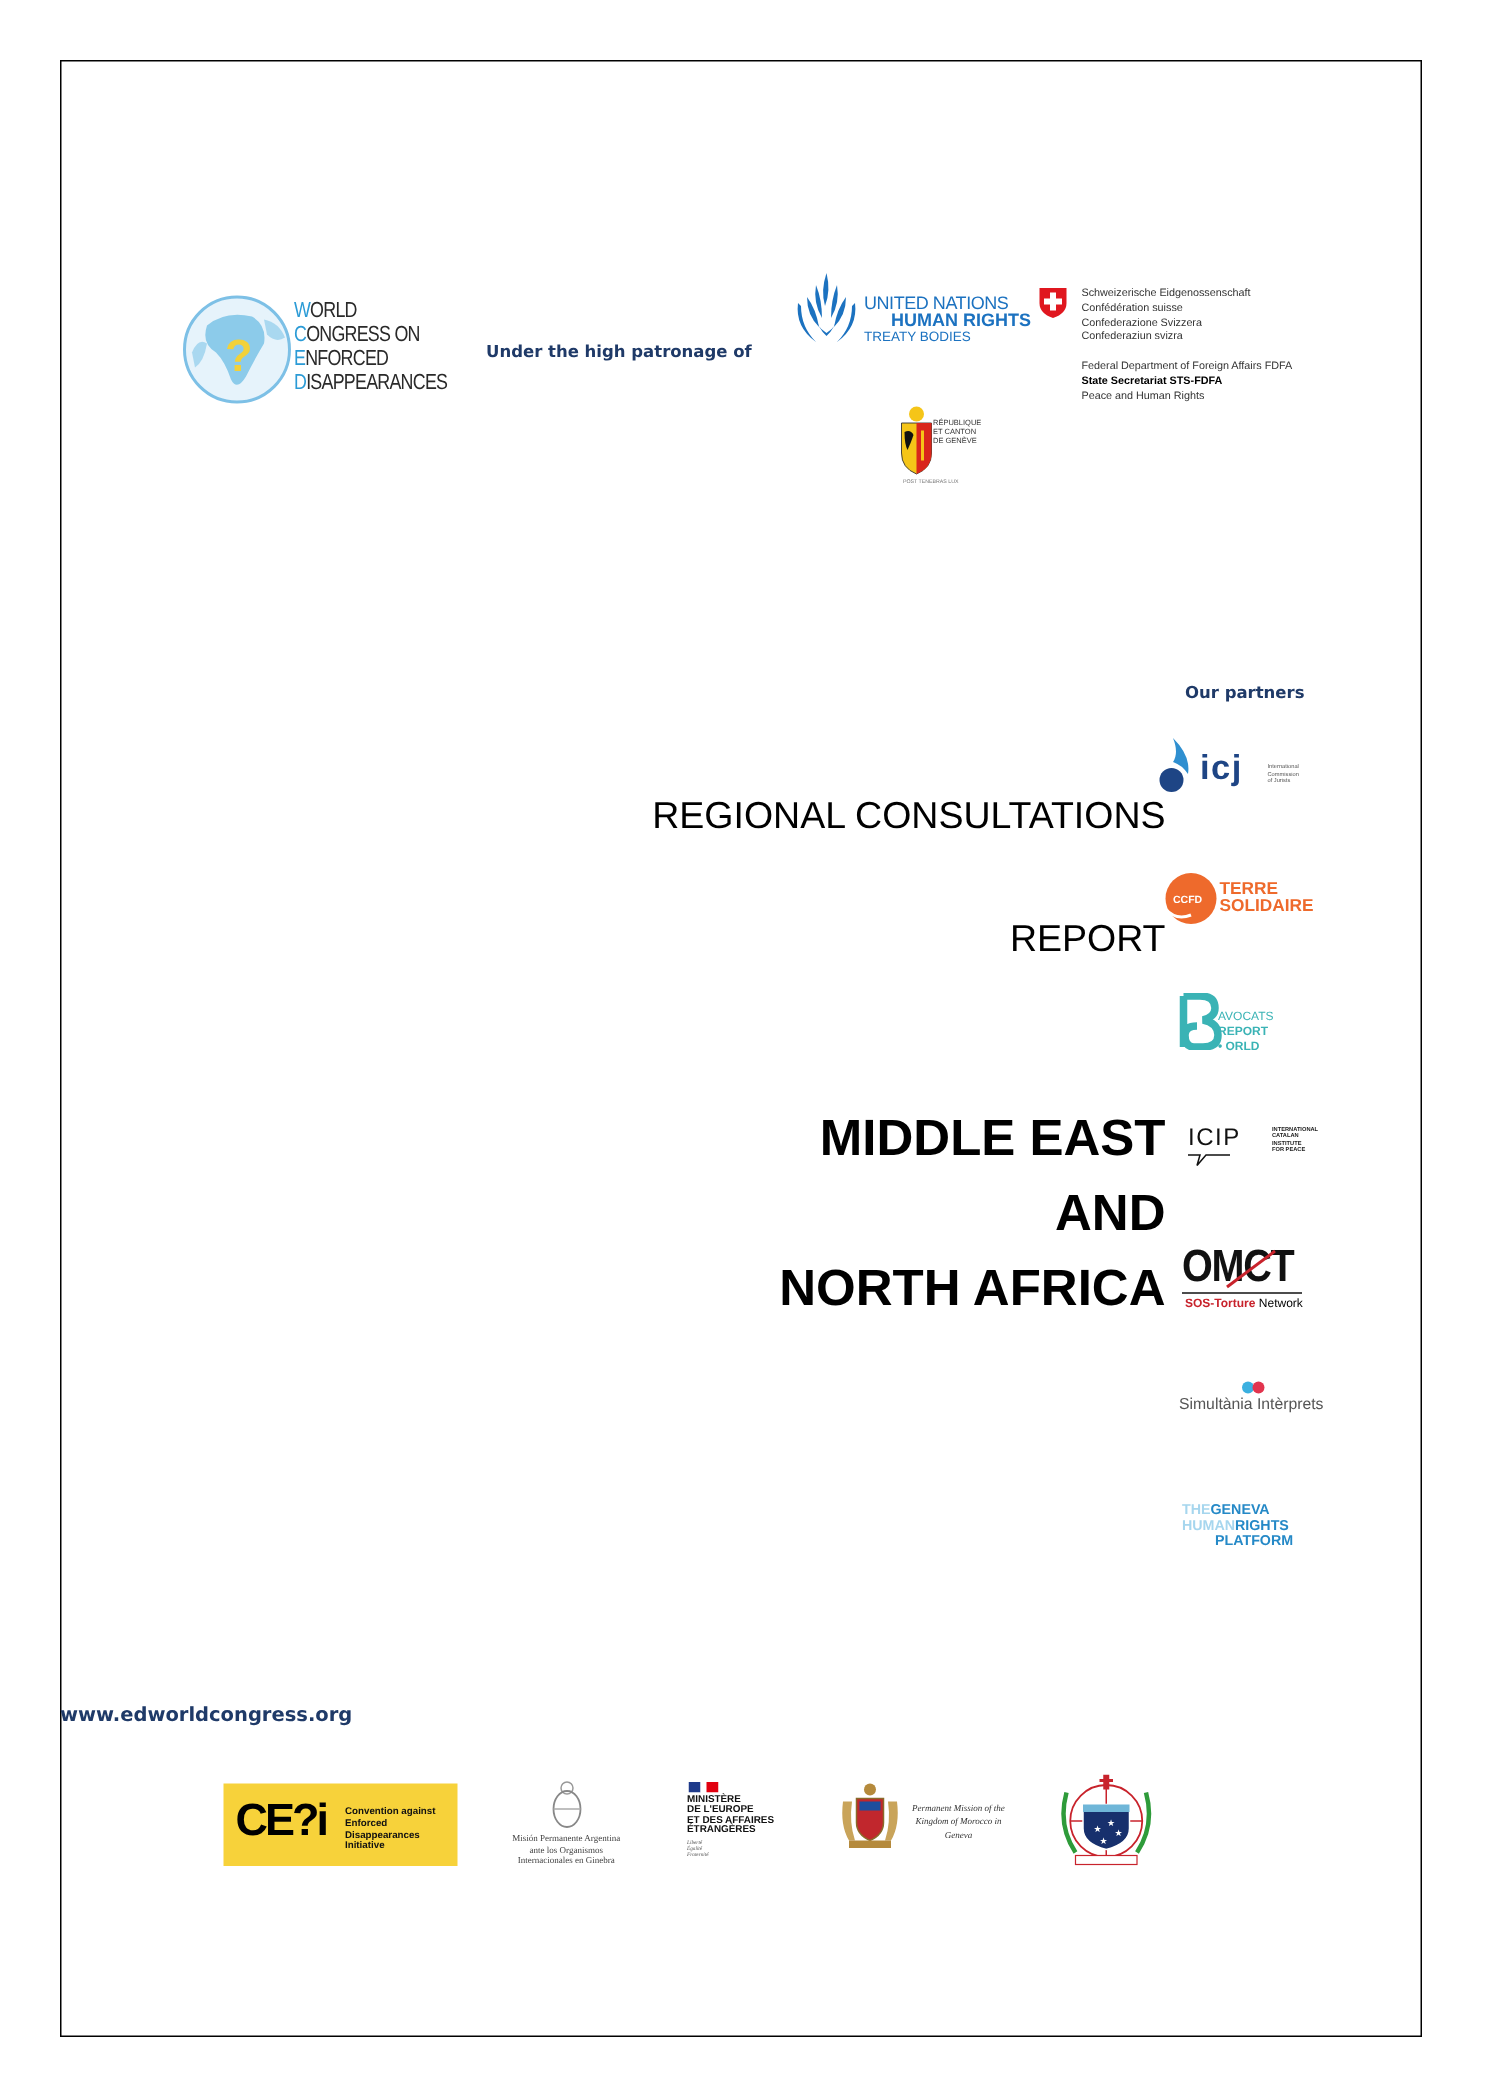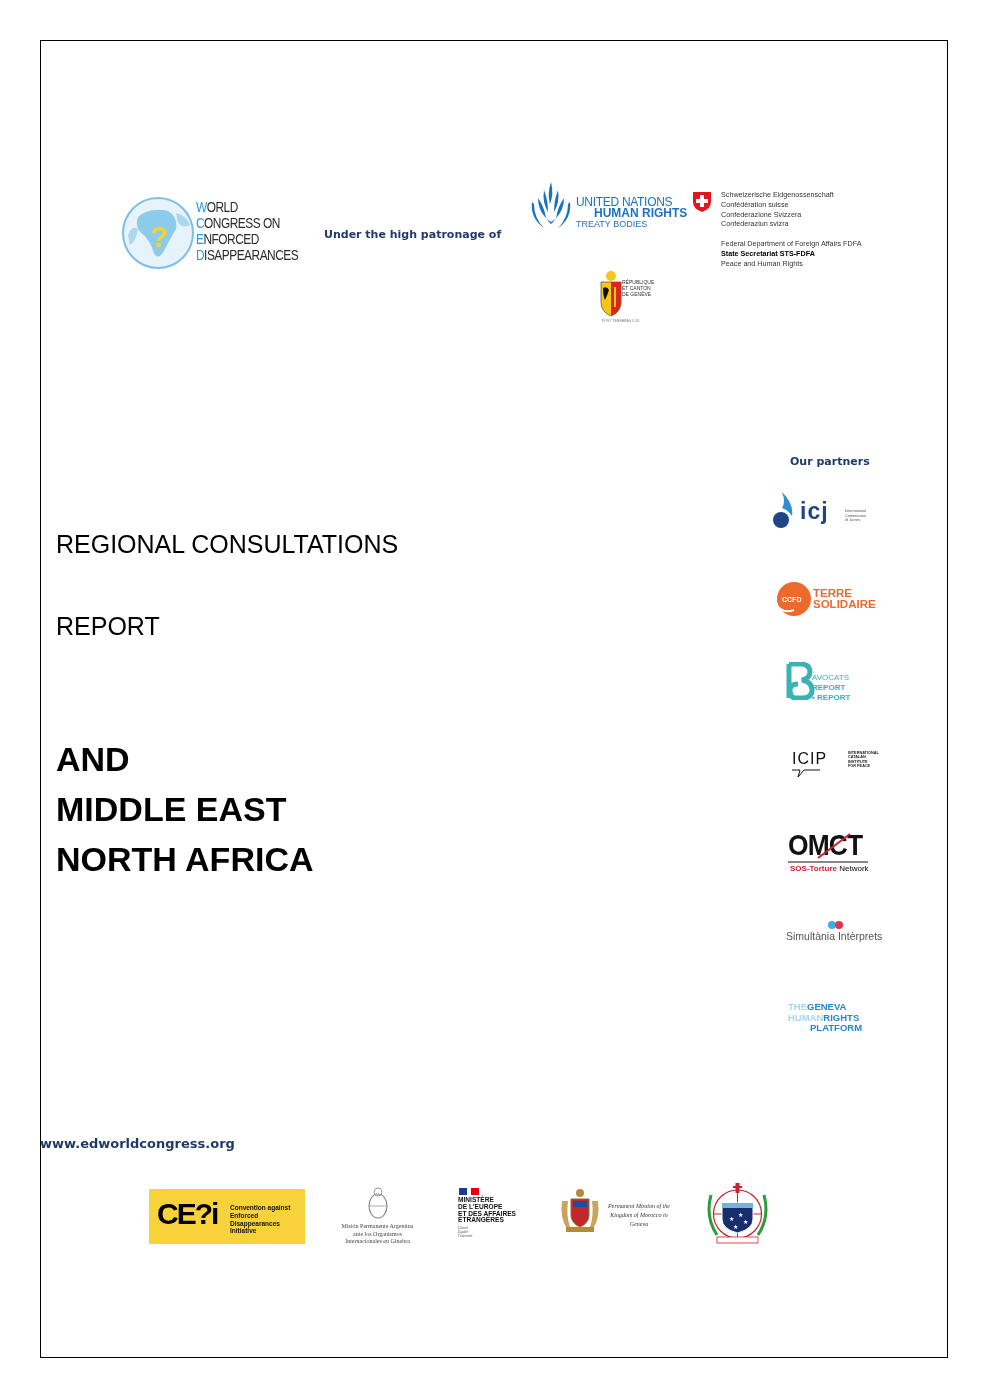--- a/index.html
+++ b/index.html
@@ -24,21 +24,21 @@
     .swiss { left: 692px; top: 190px; width: 210px; height: 80px; }
     .swiss-text { position: absolute; left: 29px; top: 0; font-size: 7.2px; line-height: 9.8px; color: #333; white-space: nowrap; }
     .swiss-text .b { font-weight: bold; color: #000; }
 
     
     .geneve { left: 600px; top: 270px; width: 80px; height: 55px; }
     .geneve-text { position: absolute; left: 22px; top: 9px; font-size: 5px; line-height: 6px; color: #333; }
     .geneve-small { position: absolute; left: 2px; top: 49px; font-size: 3.5px; color: #777; }
 
     
-    .title-block { left: 56px; width: 745px; text-align: left; color: #000; }
+    .title-block { left: 32px; width: 745px; text-align: right; color: #000; }
     .t-regional { top: 530px; font-size: 25px; }
     .t-report { top: 612px; font-size: 25px; }
     .t-main { top: 734px; font-size: 34px; font-weight: bold; line-height: 50px; }
 
     
     .partners-head { left: 790px; top: 435px; font-family: "DejaVu Sans", sans-serif; font-size: 11px; font-weight: bold; color: #1f3a68; margin-top: 20px; }
     .partner { left: 770px; width: 130px; }
     .icj-text { position: absolute; left: 30px; top: 8px; font-size: 23px; font-weight: bold; color: #1e4585; letter-spacing: 1px; }
     .icj-small { position: absolute; left: 75px; top: 19px; font-size: 3.8px; line-height: 4.5px; color: #555; }
     .terre-text { position: absolute; left: 43px; top: 8px; font-size: 11.5px; font-weight: bold; color: #ee6a2c; line-height: 11px; }
@@ -139,22 +139,22 @@
     <div>RÉPUBLIQUE</div>
     <div>ET CANTON</div>
     <div>DE GENÈVE</div>
   </div>
   <div class="geneve-small">POST TENEBRAS LUX</div>
 </div>
 
 <div class="abs title-block t-regional">REGIONAL CONSULTATIONS</div>
 <div class="abs title-block t-report">REPORT</div>
 <div class="abs title-block t-main">
+  <div>MIDDLE EAST</div>
   <div>AND</div>
-  <div>MIDDLE EAST</div>
   <div>NORTH AFRICA</div>
 </div>
 
 <div class="abs partners-head">Our partners</div>
 
 <div class="abs partner" style="top:490px;height:42px">
   <svg width="26" height="40" viewBox="0 0 26 40" style="position:absolute;left:2px;top:0">
     <path d="M10 2 Q22 14 20 26 Q16 20 10 18 Q14 12 10 2 Z" fill="#2f8fd0"></path>
     <circle cx="9" cy="30" r="8" fill="#1e4585"></circle>
   </svg>
@@ -178,21 +178,21 @@
   </div>
 </div>
 
 <div class="abs partner" style="top:660px;height:40px">
   <svg width="30" height="38" viewBox="0 0 30 38" style="position:absolute;left:16px;top:2px">
     <path d="M3 2 V36 M3 2 H14 Q24 2 24 10 Q24 16 16 18 Q26 20 26 28 Q26 36 16 36 H10 Q4 36 4 28 Q4 22 12 22" stroke="#3ab3b5" stroke-width="5" fill="none"></path>
   </svg>
   <div class="avocats-text">
     <div>AVOCATS</div>
     <div class="b">REPORT</div>
-    <div class="b">• REPORT</div>
+    <div class="b">• ORLD</div>
   </div>
 </div>
 
 <div class="abs partner" style="top:748px;height:30px">
   <div class="icip-text">ICIP</div>
   <svg width="30" height="10" viewBox="0 0 30 10" style="position:absolute;left:22px;top:20px">
     <path d="M0 2 H8 L6 9 L12 2 H28" stroke="#111" stroke-width="1" fill="none"></path>
   </svg>
   <div class="icip-small">
     <div>INTERNATIONAL</div>

